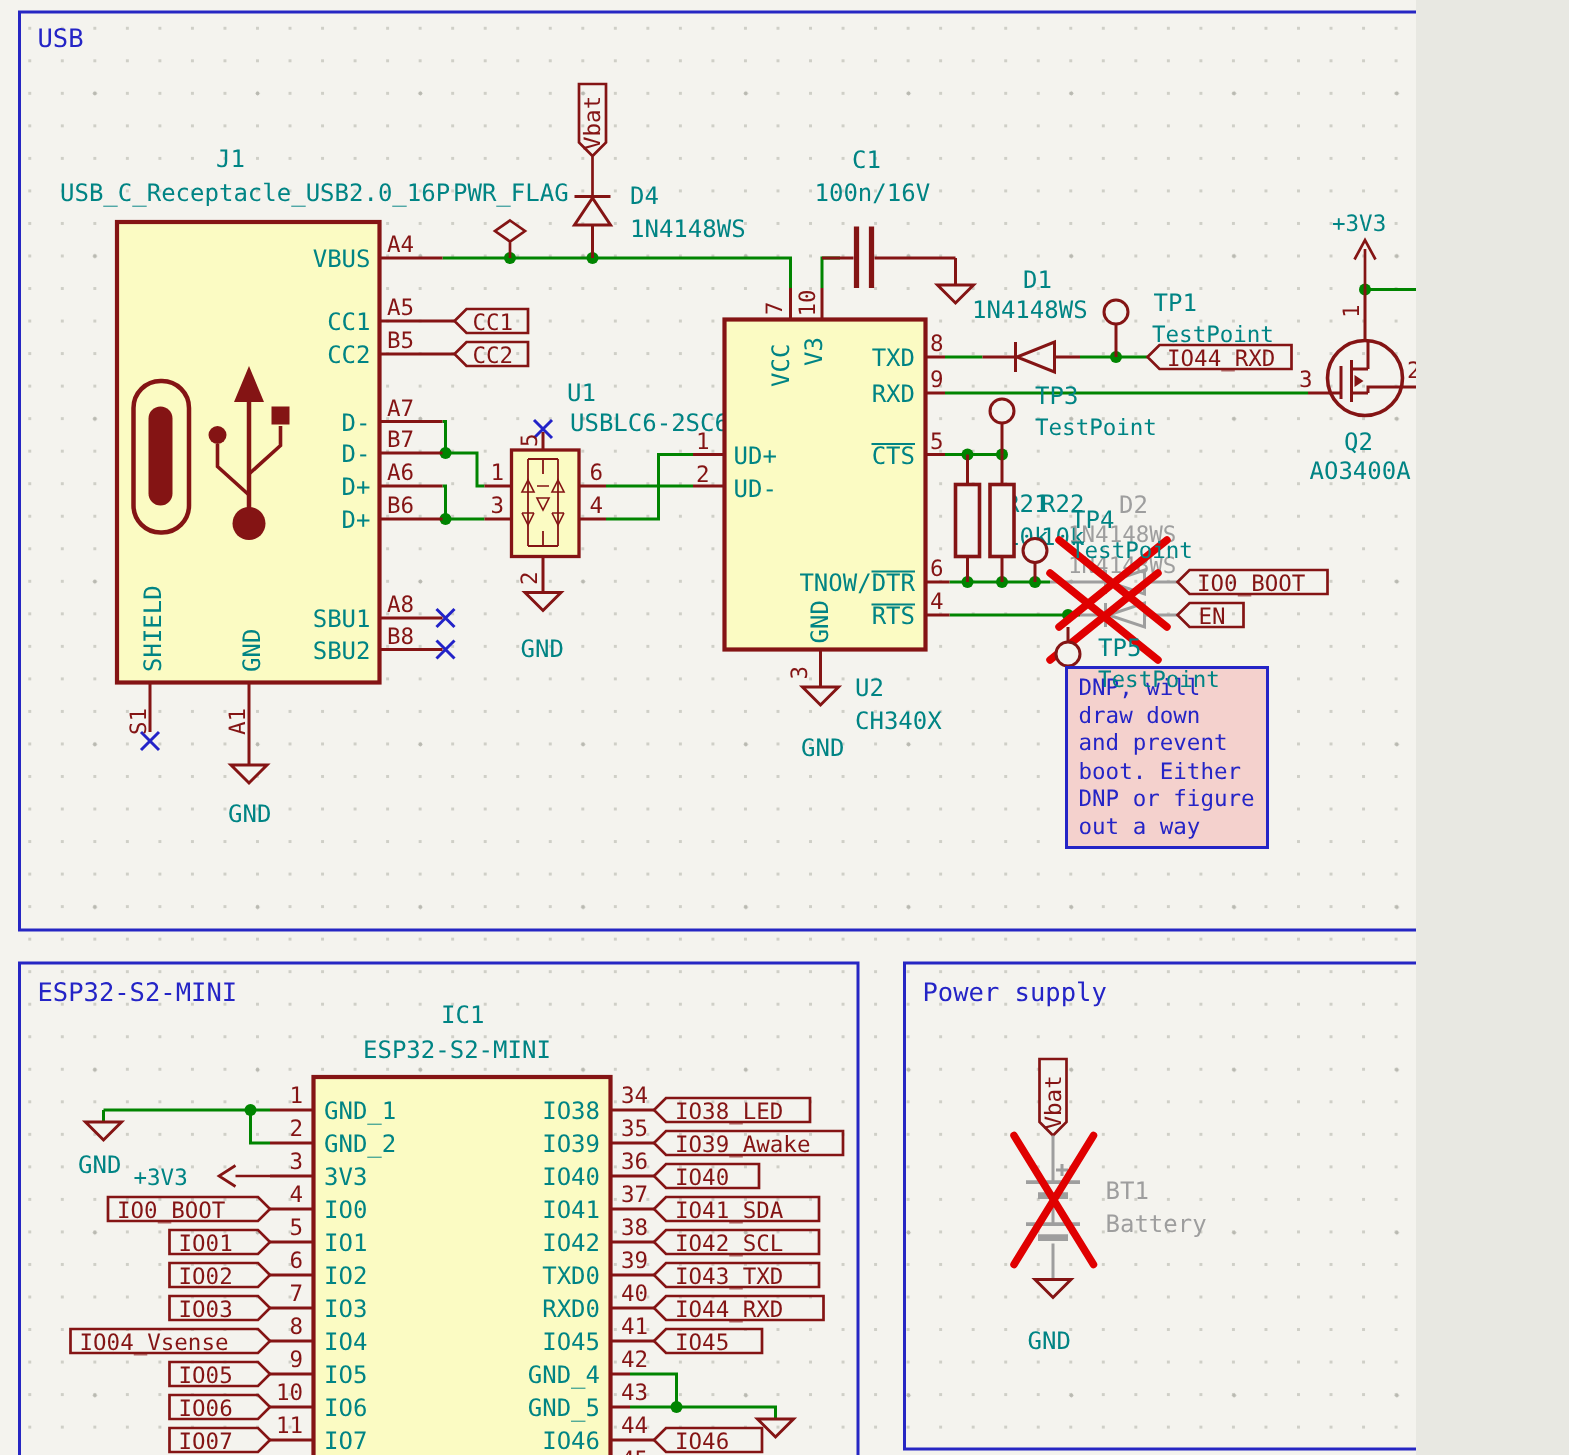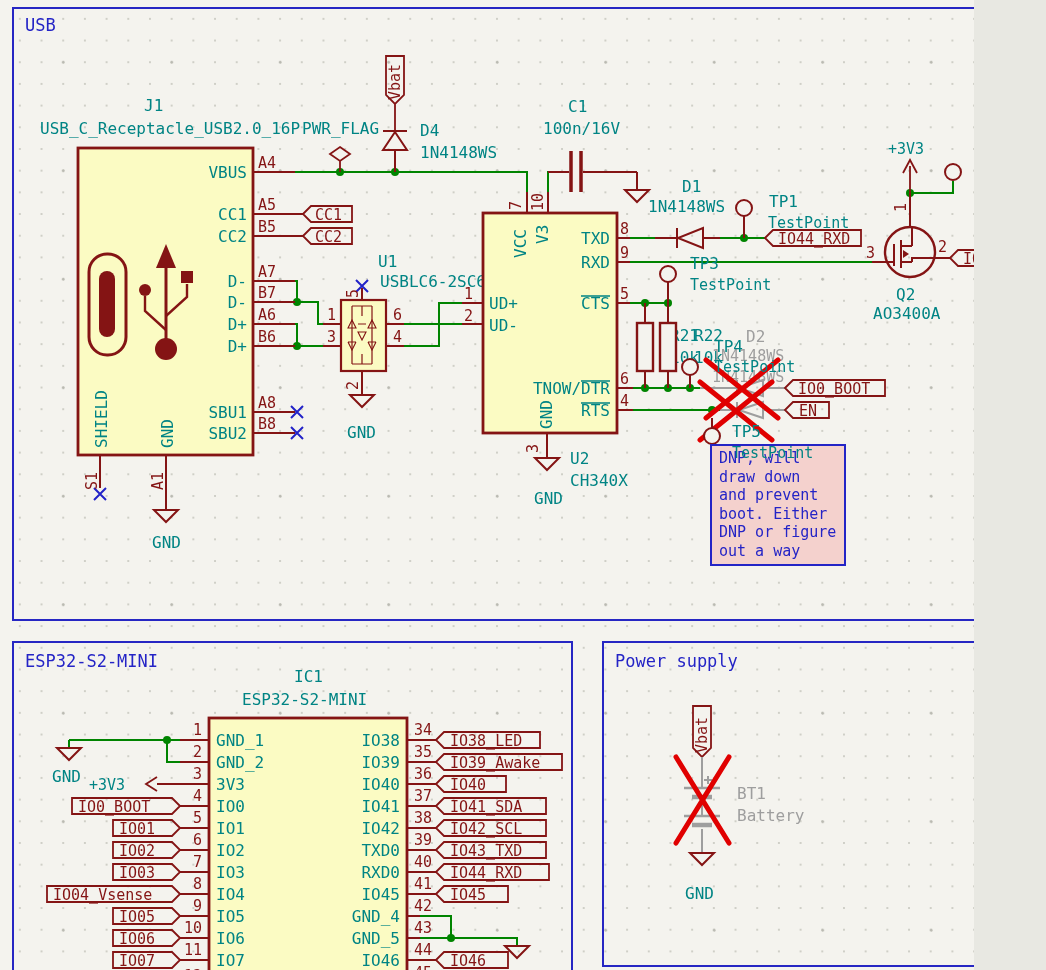--- a/index.html
+++ b/index.html
@@ -4,21 +4,20 @@
 <style>
   html,body{margin:0;padding:0;background:#e8e8e2;}
   .canvas{
     position:relative;width:944px;height:970px;overflow:hidden;
     background-color:#F4F3EE;
     background-image:
       radial-gradient(circle,#b9b9b1 1.2px,transparent 1.5px),
       radial-gradient(circle,#cfcfc7 1px,transparent 1.3px);
     background-size:108.5px 108.5px,21.7px 21.7px;
     background-position:9px 8px,9px 8px;
-    padding-left:30px;
   }
   svg{position:absolute;left:0;top:0;}
   text{font-family:"DejaVu Sans Mono","Liberation Mono",monospace;}
   .t17{font-size:17px}.t16{font-size:16px}.t15{font-size:15px}
   .teal{fill:#008484}.red{fill:#841414}.blue{fill:#2424C6}.gy{fill:#9E9E9E}
   .ae{text-anchor:end}
   .w{stroke:#008400;stroke-width:2;fill:none}
   .r{stroke:#841414;stroke-width:2;fill:none}
   .r18{stroke:#841414;stroke-width:1.8;fill:none}
   .sym{fill:#FBFBC3;stroke:#841414;stroke-width:2.8}

